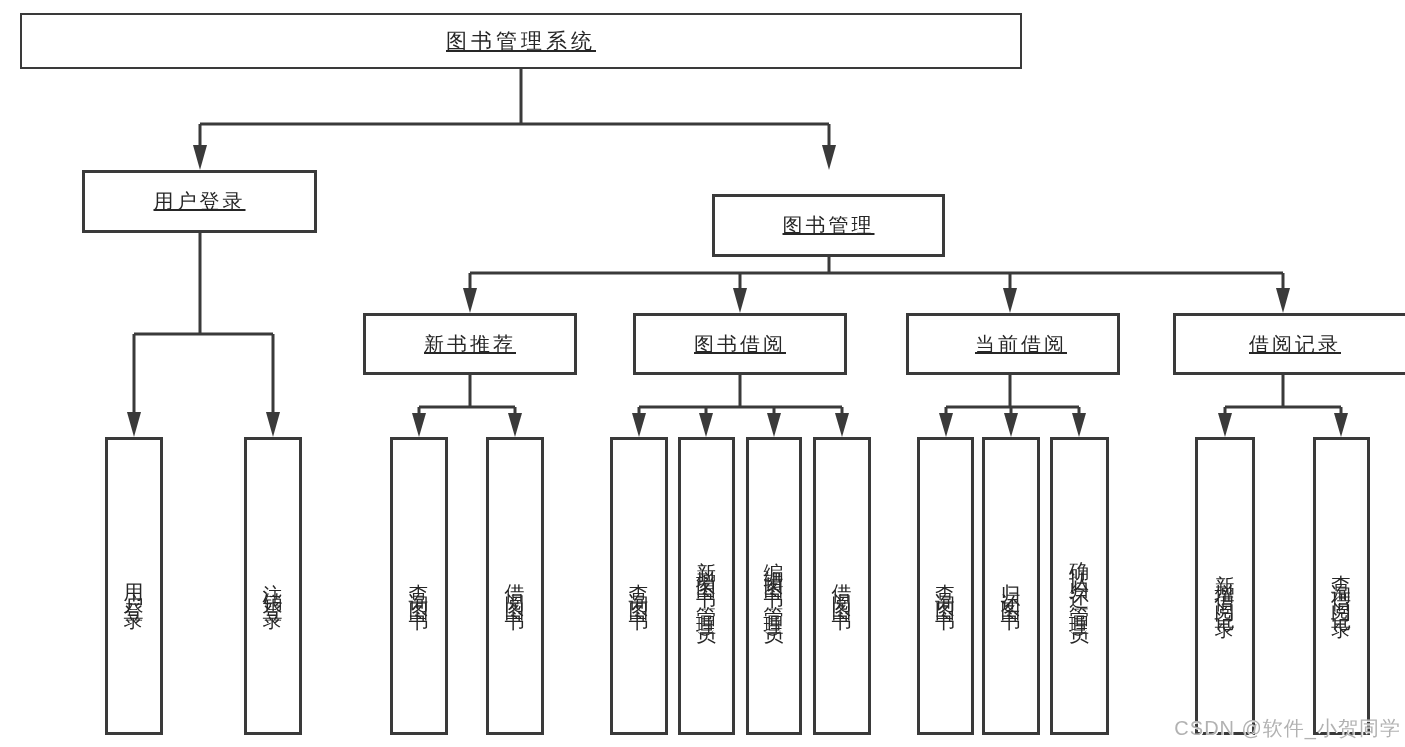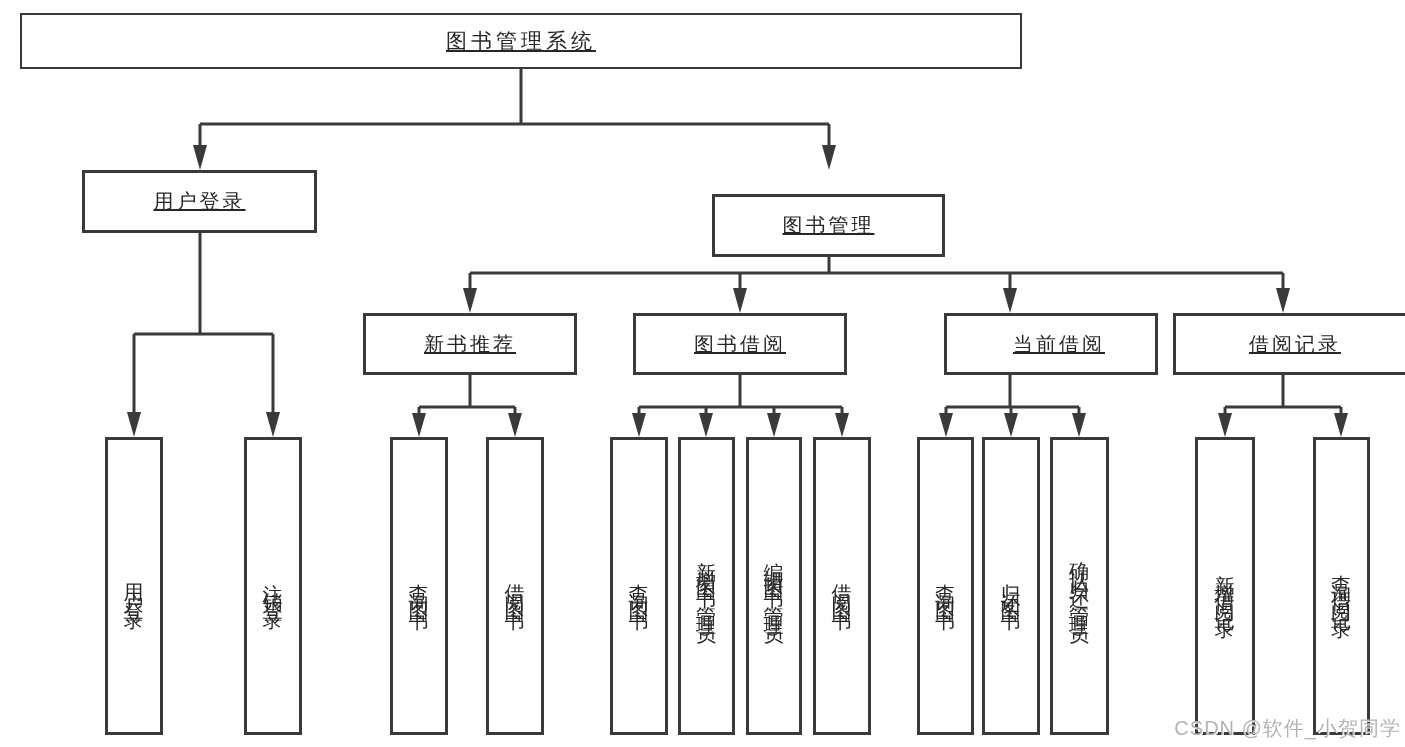--- a/index.html
+++ b/index.html
@@ -34,21 +34,21 @@
     text-decoration: underline;
   }
   .root-box { left: 20px; top: 13px; width: 1002px; height: 56px; border-width: 2.5px; }
   .root-box .h-label { font-size: 21px; letter-spacing: 4px; }
 
   .l2-user-login { left: 82px;  top: 170px; width: 235px; height: 63px; }
   .l2-book-mgmt  { left: 712px; top: 170px; width: 233px; height: 63px; margin-top: 24px; }
 
   .l3-new-book       { left: 363px;  top: 313px; width: 214px; height: 62px; }
   .l3-book-borrow    { left: 633px;  top: 313px; width: 214px; height: 62px; }
-  .l3-current-borrow { left: 944px;  top: 313px; width: 214px; height: 62px; padding-left: 16px; }
+  .l3-current-borrow { left: 906px;  top: 313px; width: 214px; height: 62px; padding-left: 16px; }
   .l3-borrow-record  { left: 1173px; top: 313px; width: 244px; height: 62px; }
 
   .v-node { top: 437px; height: 298px; }
   .v-label {
     writing-mode: vertical-rl;
     font-size: 20px;
     letter-spacing: 9px;
     color: #262626;
     line-height: 1;
   }

